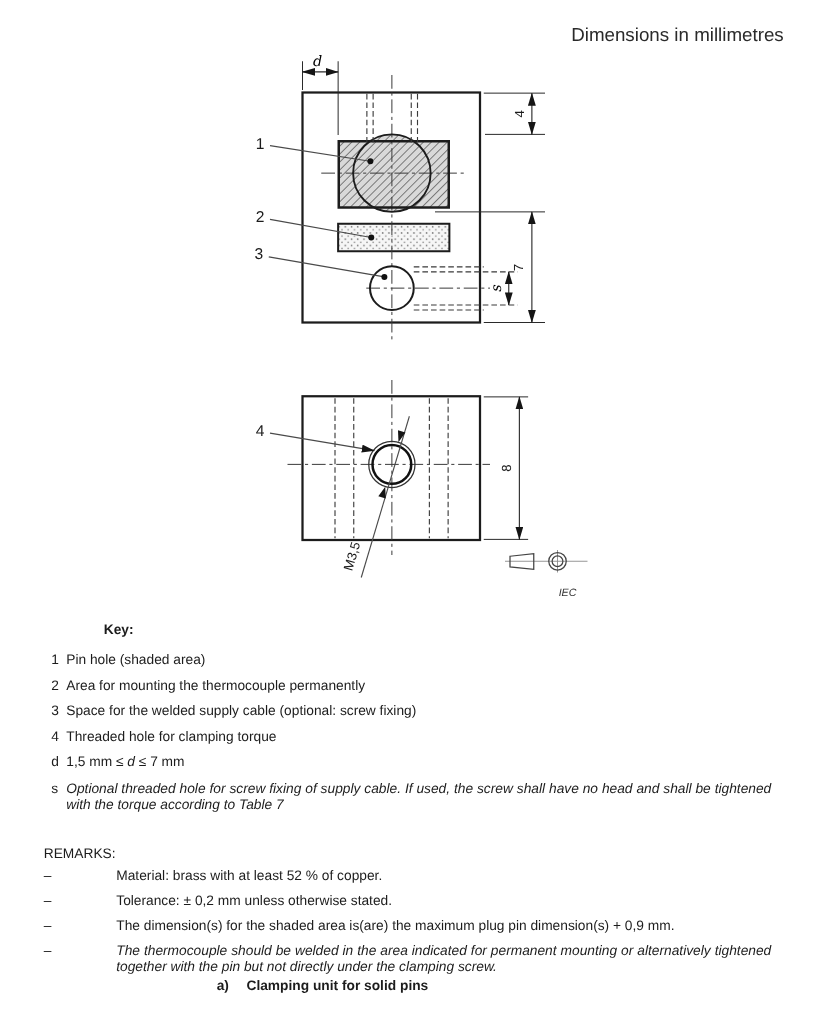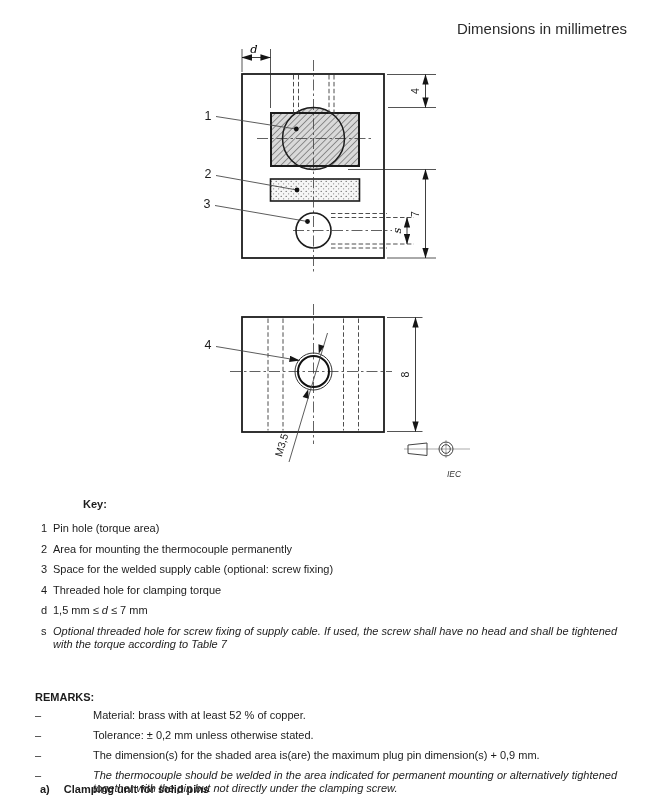--- a/index.html
+++ b/index.html
@@ -10,26 +10,26 @@
 
   .key-block {position:absolute; left:35px; top:498px; width:582px; font-size:11px; line-height:13px;}
   .key-heading {font-weight:bold; margin:0 0 11px 0;padding-left:48px;}
   .krow {display:flex; margin:0 0 7.5px 6px;}
   .klabel {width:12px; flex:none;}
   .ktext {flex:1;}
   .just {text-align:justify;font-style:italic;}
   .var {font-style:italic;}
 
   .remarks-block {position:absolute; left:35px; top:675px; width:582px; font-size:11px; line-height:13px;}
-  .remarks-heading {margin:16px 0 5px 0;font-weight:bold;}
+  .remarks-heading {margin:2px 0 5px 0;}
   .rrow {display:flex; margin:0 0 7px 0;}
   .rdash {width:18px; flex:none;}
   .rtext {flex:1;padding-left:40px;}
 
-  .caption {position:absolute; left:0; top:783px; width:516px; text-align:left; font-size:11px; font-weight:bold;padding-left:40px;}
+  .caption {position:absolute; left:0; top:783px; width:516px; text-align:center; font-size:11px; font-weight:bold;}
   .caption .pfx {margin-right:14px;}
 
   
   .bodyrect {fill:#ffffff; stroke:#1c1c1c; stroke-width:1.8;}
   .cl  {stroke:#3a3a3a; stroke-width:0.8; fill:none; stroke-dasharray:11 3 2.5 3;}
   .hid {stroke:#3a3a3a; stroke-width:0.9; fill:none; stroke-dasharray:4.5 2.4;}
   .xl  {stroke:#2a2a2a; stroke-width:0.8;}
   .dl  {stroke:#2a2a2a; stroke-width:0.9; fill:none;}
   .ldr {stroke:#4a4a4a; stroke-width:0.9; fill:none;}
   .out2  {fill:none; stroke:#1c1c1c; stroke-width:2;}
@@ -174,21 +174,21 @@
       <circle cx="446" cy="449" r="4.3" fill="none" stroke="#444" stroke-width="1"></circle>
       <text class="iec" x="454" y="477" text-anchor="middle">IEC</text>
     </g>
   </svg>
 
   <div class="key-block">
     <div class="key-heading">Key:</div>
 
     <div class="krow">
       <span class="klabel">1</span>
-      <div class="ktext">Pin hole (torque area)</div>
+      <div class="ktext">Pin hole (shaded area)</div>
     </div>
     <div class="krow">
       <span class="klabel">2</span>
       <div class="ktext">Area for mounting the thermocouple permanently</div>
     </div>
     <div class="krow">
       <span class="klabel">3</span>
       <div class="ktext">Space for the welded supply cable (optional: screw fixing)</div>
     </div>
     <div class="krow">

